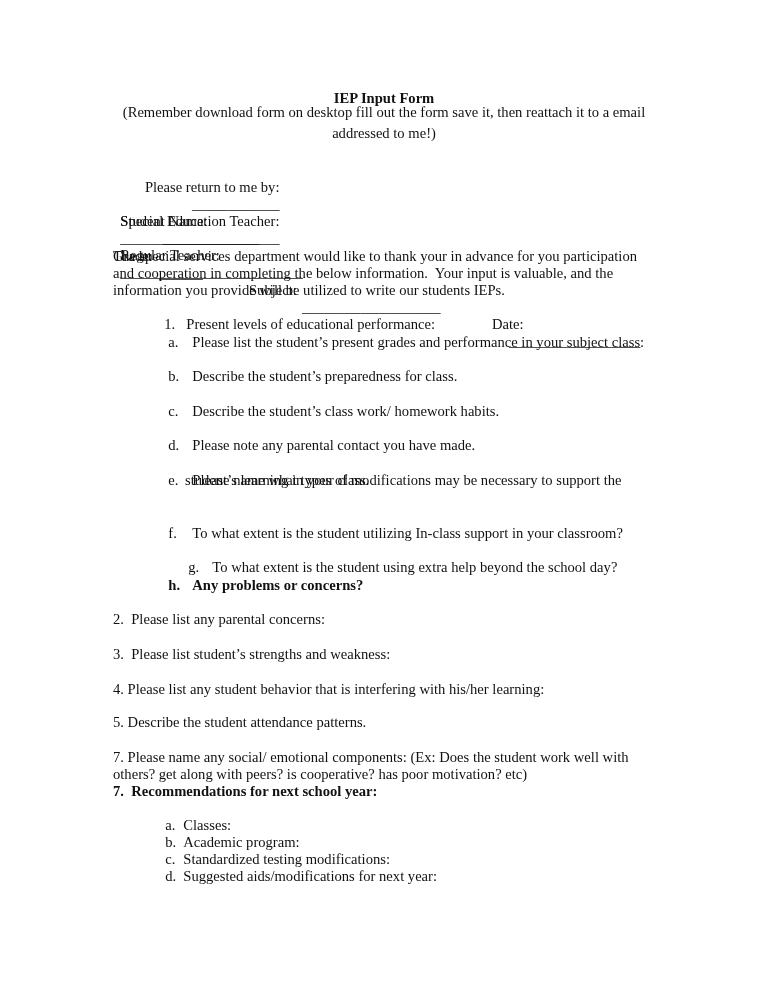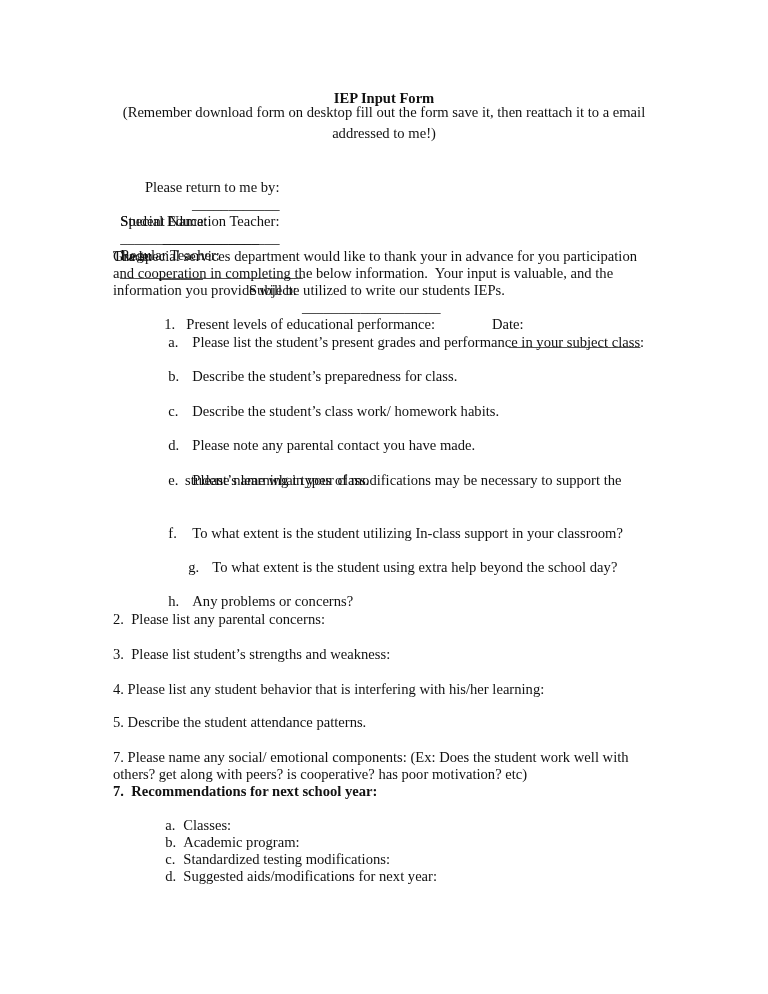--- a/index.html
+++ b/index.html
@@ -69,21 +69,21 @@
 <div class="line" style="top:455px; left:161px;">
   <span class="num" style="width:24px;">e.</span><span>Please name what types of modifications may be necessary to support the</span>
 </div>
 <div class="line" style="top:472px; left:185px;">student’s learning in your class.</div>
 <div class="line" style="top:508px; left:161px;">
   <span class="num" style="width:24px;">f.</span><span>To what extent is the student utilizing In-class support in your classroom?</span>
 </div>
 <div class="line" style="top:542px; left:161px;margin-left:20px;">
   <span class="num" style="width:24px;">g.</span><span>To what extent is the student using extra help beyond the school day?</span>
 </div>
-<div class="line" style="top:576px; left:161px;">
+<div class="line" style="top:560px; left:161px;font-weight:bold;">
   <span class="num" style="width:24px;">h.</span><span>Any problems or concerns?</span>
 </div>
 
 <div class="line" style="top:611px; left:113px;">2.  Please list any parental concerns:</div>
 <div class="line" style="top:646px; left:113px;">3.  Please list student’s strengths and weakness:</div>
 <div class="line" style="top:681px; left:113px;">4. Please list any student behavior that is interfering with his/her learning:</div>
 <div class="line" style="top:714px; left:113px;">5. Describe the student attendance patterns.</div>
 <div class="line" style="top:749px; left:113px;">7. Please name any social/ emotional components: (Ex: Does the student work well with</div>
 <div class="line" style="top:766px; left:113px;">others? get along with peers? is cooperative? has poor motivation? etc)</div>
 

